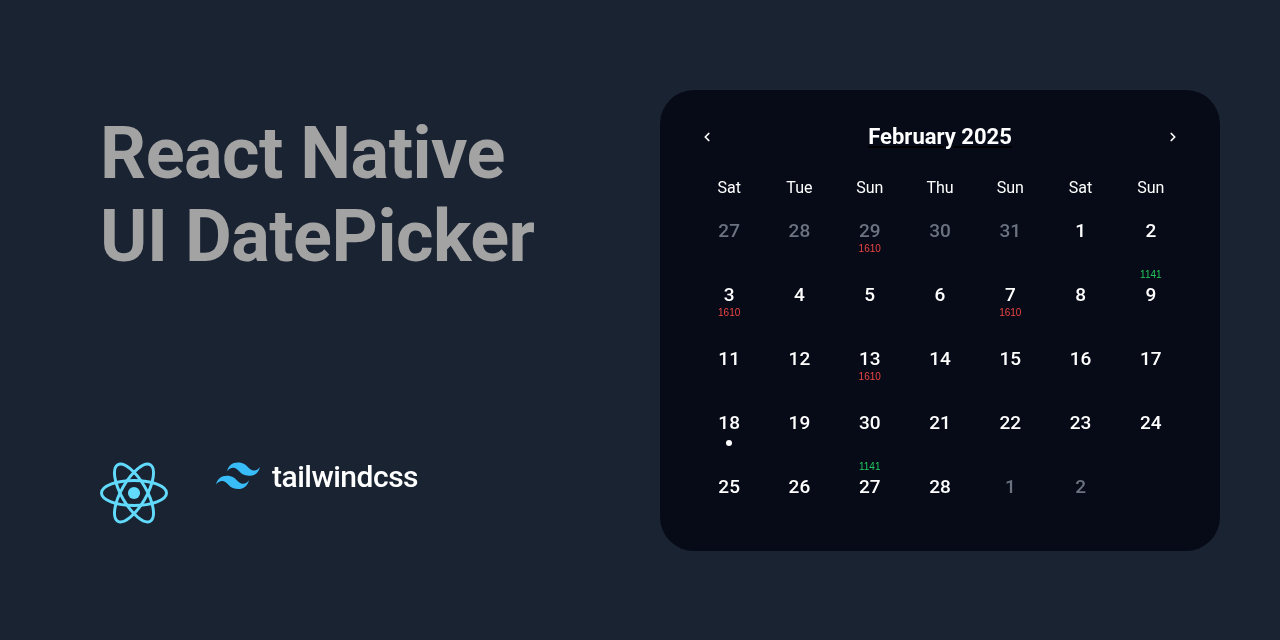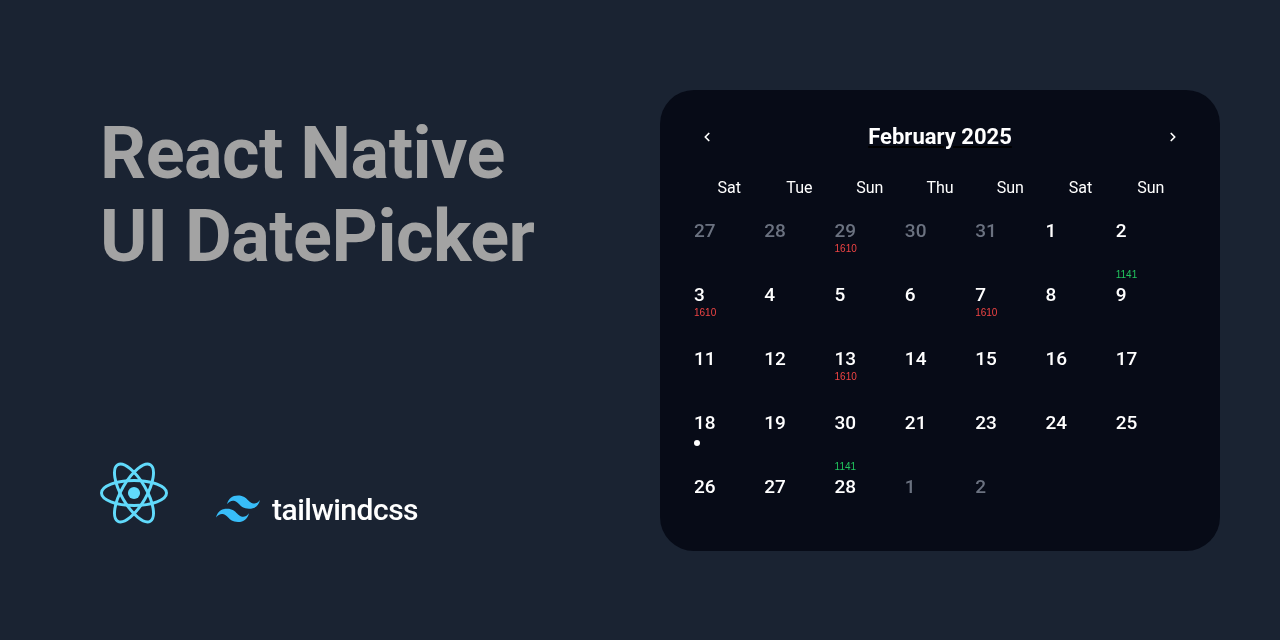--- a/index.html
+++ b/index.html
@@ -19,21 +19,21 @@
 .title {
   color: #a3a3a3;
   font-size: 72px;
   font-weight: 700;
   line-height: 1.15;
   letter-spacing: -0.5px;
 }
 .logos {
   margin-top: 180px;
   display: flex;
-  align-items: flex-end;
+  align-items: flex-start;
   gap: 48px;
 }
 .react-logo {
   width: 68px;
   height: 68px;
 }
 .tw-wrap {
   display: flex;
   align-items: center;
   gap: 12px;
@@ -87,21 +87,21 @@
   font-size: 16px;
   text-align: center;
   padding-bottom: 6px;
 }
 .day-cell {
   text-align: center;
   height: 48px;
   position: relative;
   display: flex;
   flex-direction: column;
-  align-items: flex-start;
+  align-items: center;
   justify-content: flex-start;
 }
 .day-num {
   font-size: 19px;
   font-weight: 500;
   color: #fff;
 }
 .day-cell.out .day-num { color: #6b7280; }
 .badge {
   font-family: Liberation Sans, sans-serif;
@@ -243,20 +243,23 @@
         <div class="day-num">19</div>
       </div>
       <div class="day-cell">
         <div class="day-num">30</div>
         <div class="badge green">1141</div>
       </div>
       <div class="day-cell">
         <div class="day-num">21</div>
       </div>
       <div class="day-cell">
+        <div class="day-num">22</div>
+      </div>
+      <div class="day-cell">
         <div class="day-num">23</div>
       </div>
       <div class="day-cell">
         <div class="day-num">24</div>
       </div>
       <div class="day-cell">
         <div class="day-num">25</div>
       </div>
       <div class="day-cell">
         <div class="day-num">26</div>

